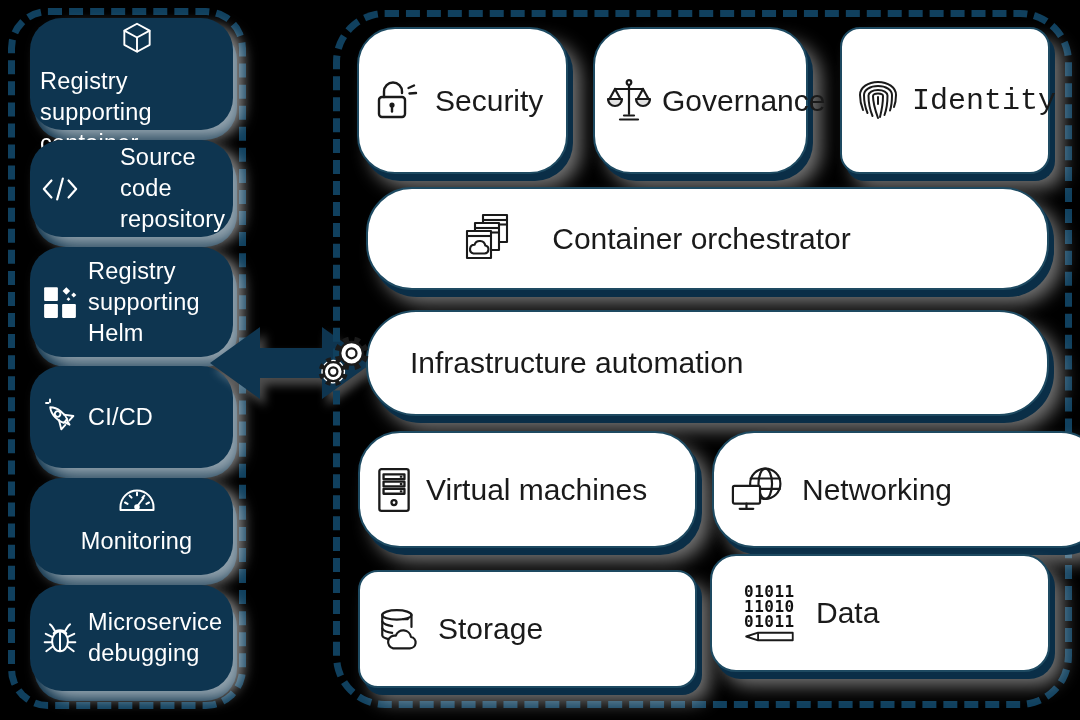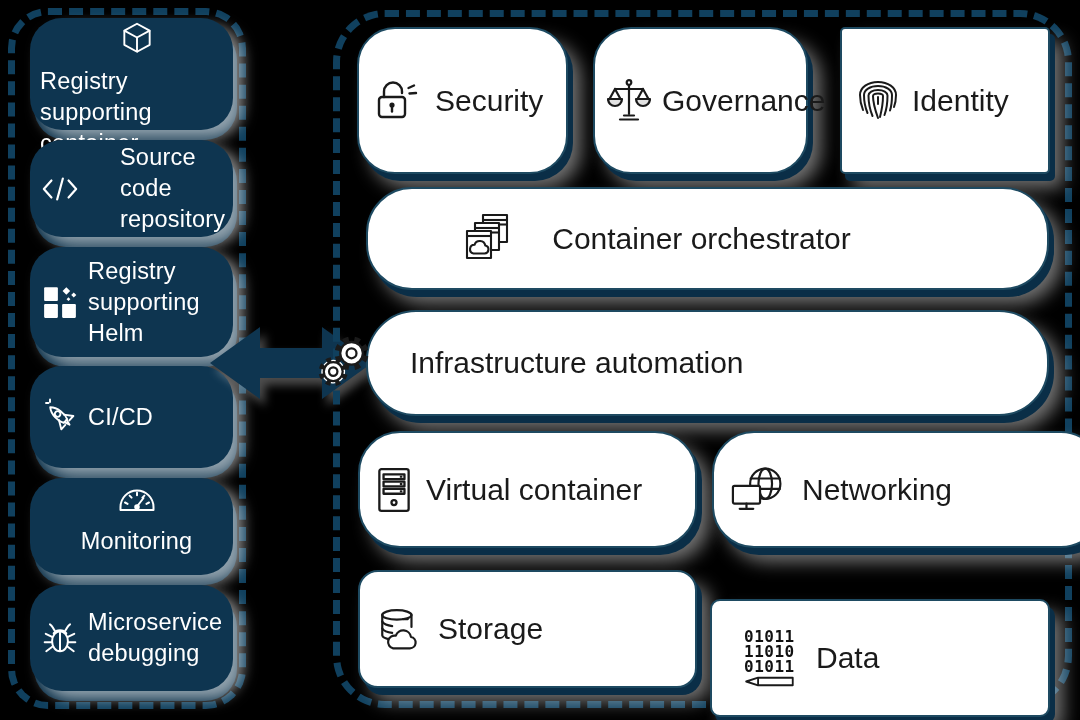--- a/index.html
+++ b/index.html
@@ -32,27 +32,27 @@
 
   
   .wbox{
     position:absolute;background:#fff;border:2.5px solid #1E4A61;color:#1A1A1A;
     display:flex;align-items:center;padding:0 8px 0 16px;gap:14px;
     box-shadow:5px 7px 0 #0A2E47, 13px 14px 18px rgba(255,255,255,0.45);
   }
   .blabel{font-size:30px;color:#1A1A1A;white-space:nowrap;}
   .b-security{left:357px;top:27px;width:211px;height:147px;border-radius:38px;}
   .b-governance{left:593px;top:27px;width:215px;height:147px;border-radius:38px;padding-left:12px;gap:11px;}
-  .b-identity{left:840px;top:27px;width:210px;height:147px;border-radius:5px;}
+  .b-identity{left:840px;top:27px;width:210px;height:147px;border-radius:20px;font-family:Liberation Mono, monospace;}
   .b-orchestrator{left:366px;top:187px;width:683px;height:103px;border-radius:46px;justify-content:center;padding:0;}
   .b-infra{left:366px;top:310px;width:683px;height:106px;border-radius:50px;justify-content:flex-start;padding:0;}
   .b-vm{left:358px;top:431px;width:339px;height:117px;border-radius:42px;}
   .b-net{left:712px;top:431px;width:391px;height:117px;border-radius:42px;}
   .b-storage{left:358px;top:570px;width:339px;height:118px;border-radius:20px;}
-  .b-data{left:710px;top:599px;width:340px;height:118px;border-radius:10px;gap:20px;padding-left:32px;}
+  .b-data{left:710px;top:554px;width:340px;height:118px;border-radius:26px;gap:20px;padding-left:32px;}
   .center-inner{display:flex;align-items:center;gap:38px;position:relative;left:-52px;}
   .wicon{display:flex;align-items:center;justify-content:center;}
 
   
   .bin-block{display:flex;flex-direction:column;align-items:flex-start;line-height:1;}
   .bin-line{font-family:"DejaVu Sans Mono", monospace;font-weight:bold;font-size:16px;line-height:15px;color:#111;letter-spacing:0.5px;}
   .bin-pencil{margin-top:2px;}
 
   svg{display:block;}
 </style>
@@ -244,21 +244,21 @@
         <rect x="3" y="2" width="28" height="40" rx="2"></rect>
         <rect x="7" y="7" width="20" height="4.6"></rect>
         <rect x="7" y="14" width="20" height="4.6"></rect>
         <rect x="7" y="21" width="20" height="4.6"></rect>
         <rect x="22.6" y="8.3" width="2.4" height="2" fill="#1A1A1A" stroke="none"></rect>
         <rect x="22.6" y="15.3" width="2.4" height="2" fill="#1A1A1A" stroke="none"></rect>
         <rect x="22.6" y="22.3" width="2.4" height="2" fill="#1A1A1A" stroke="none"></rect>
         <circle cx="17" cy="34" r="2.4"></circle>
       </svg>
     </span>
-    <span class="blabel">Virtual container</span>
+    <span class="blabel">Virtual machines</span>
   </div>
 
   <div class="wbox b-net">
     <span class="wicon">
       <svg width="58" height="48" viewBox="0 0 54 46" fill="none" stroke="#1A1A1A" stroke-width="2.1" stroke-linecap="round" stroke-linejoin="round">
         <circle cx="33" cy="17" r="14.5"></circle>
         <ellipse cx="33" cy="17" rx="6.5" ry="14.5"></ellipse>
         <line x1="19" y1="12" x2="47" y2="12"></line>
         <line x1="19" y1="22" x2="47" y2="22"></line>
         <rect x="2" y="19" width="26" height="17" rx="1.5" fill="#fff"></rect>

